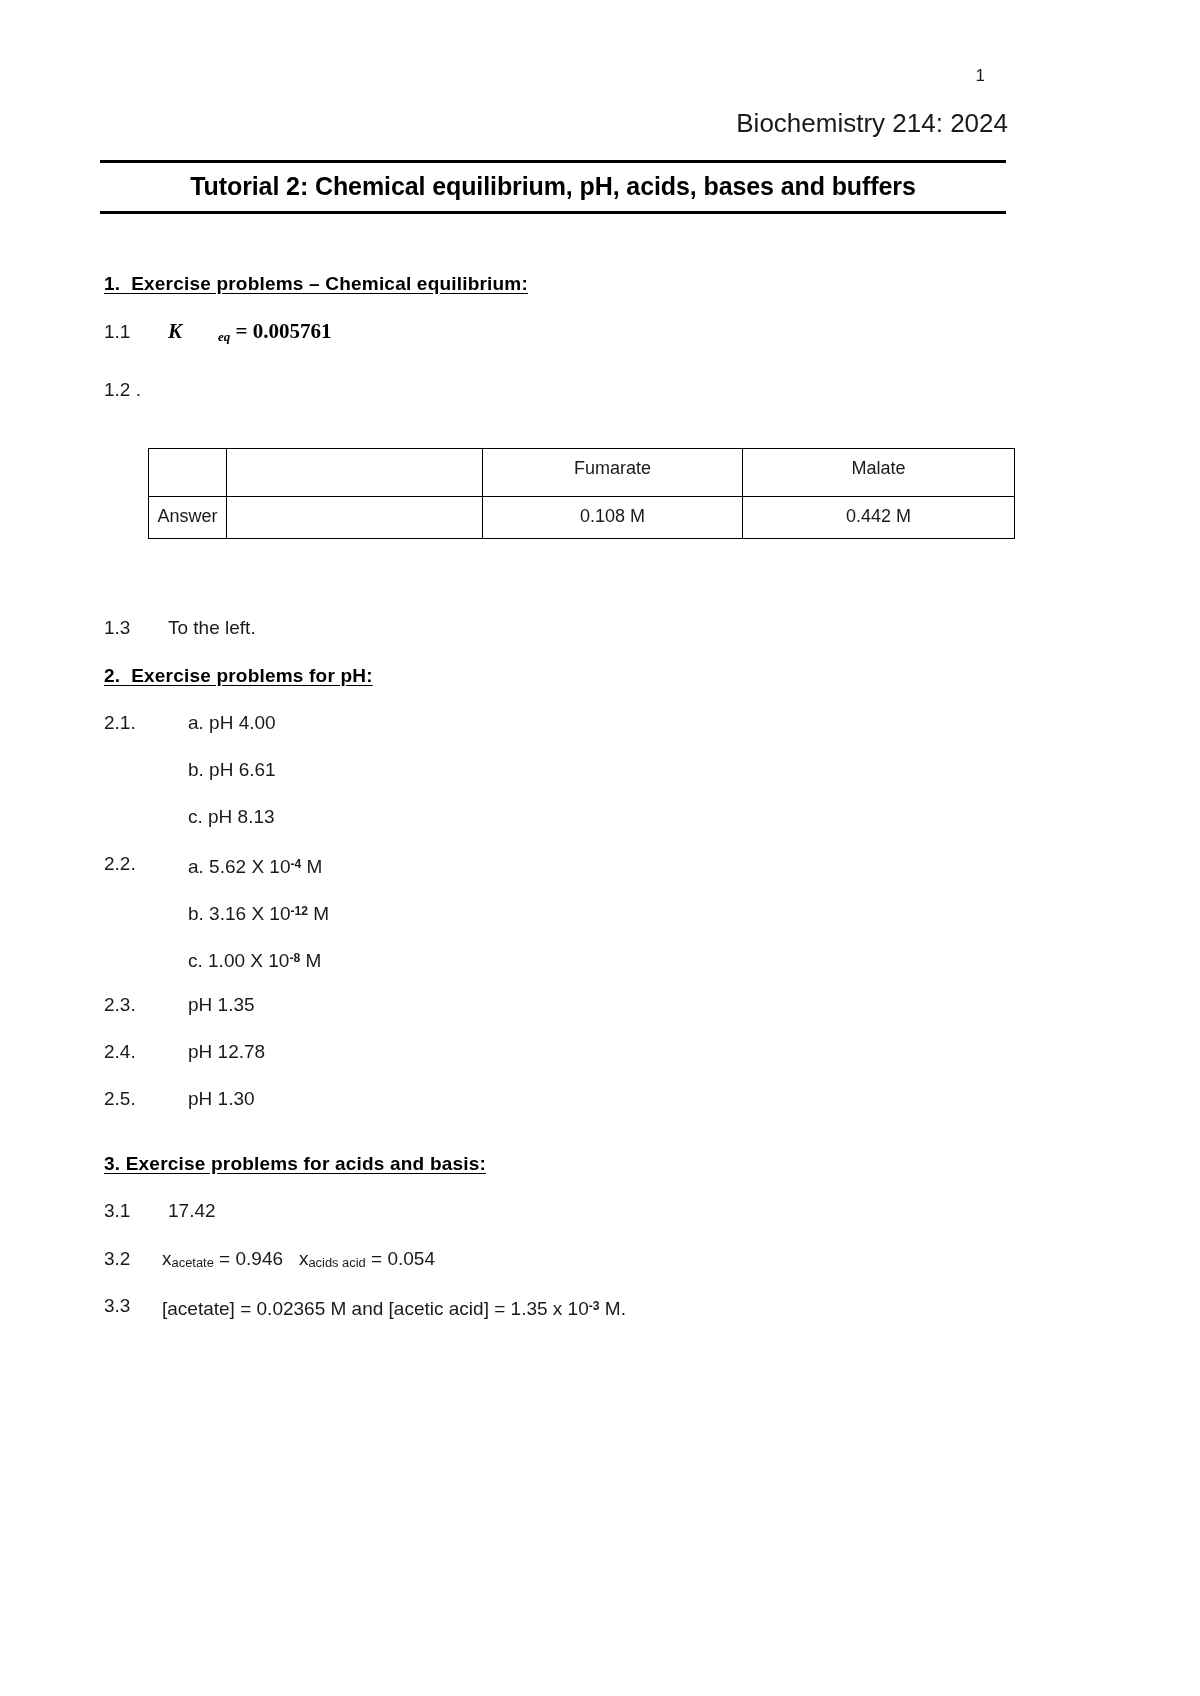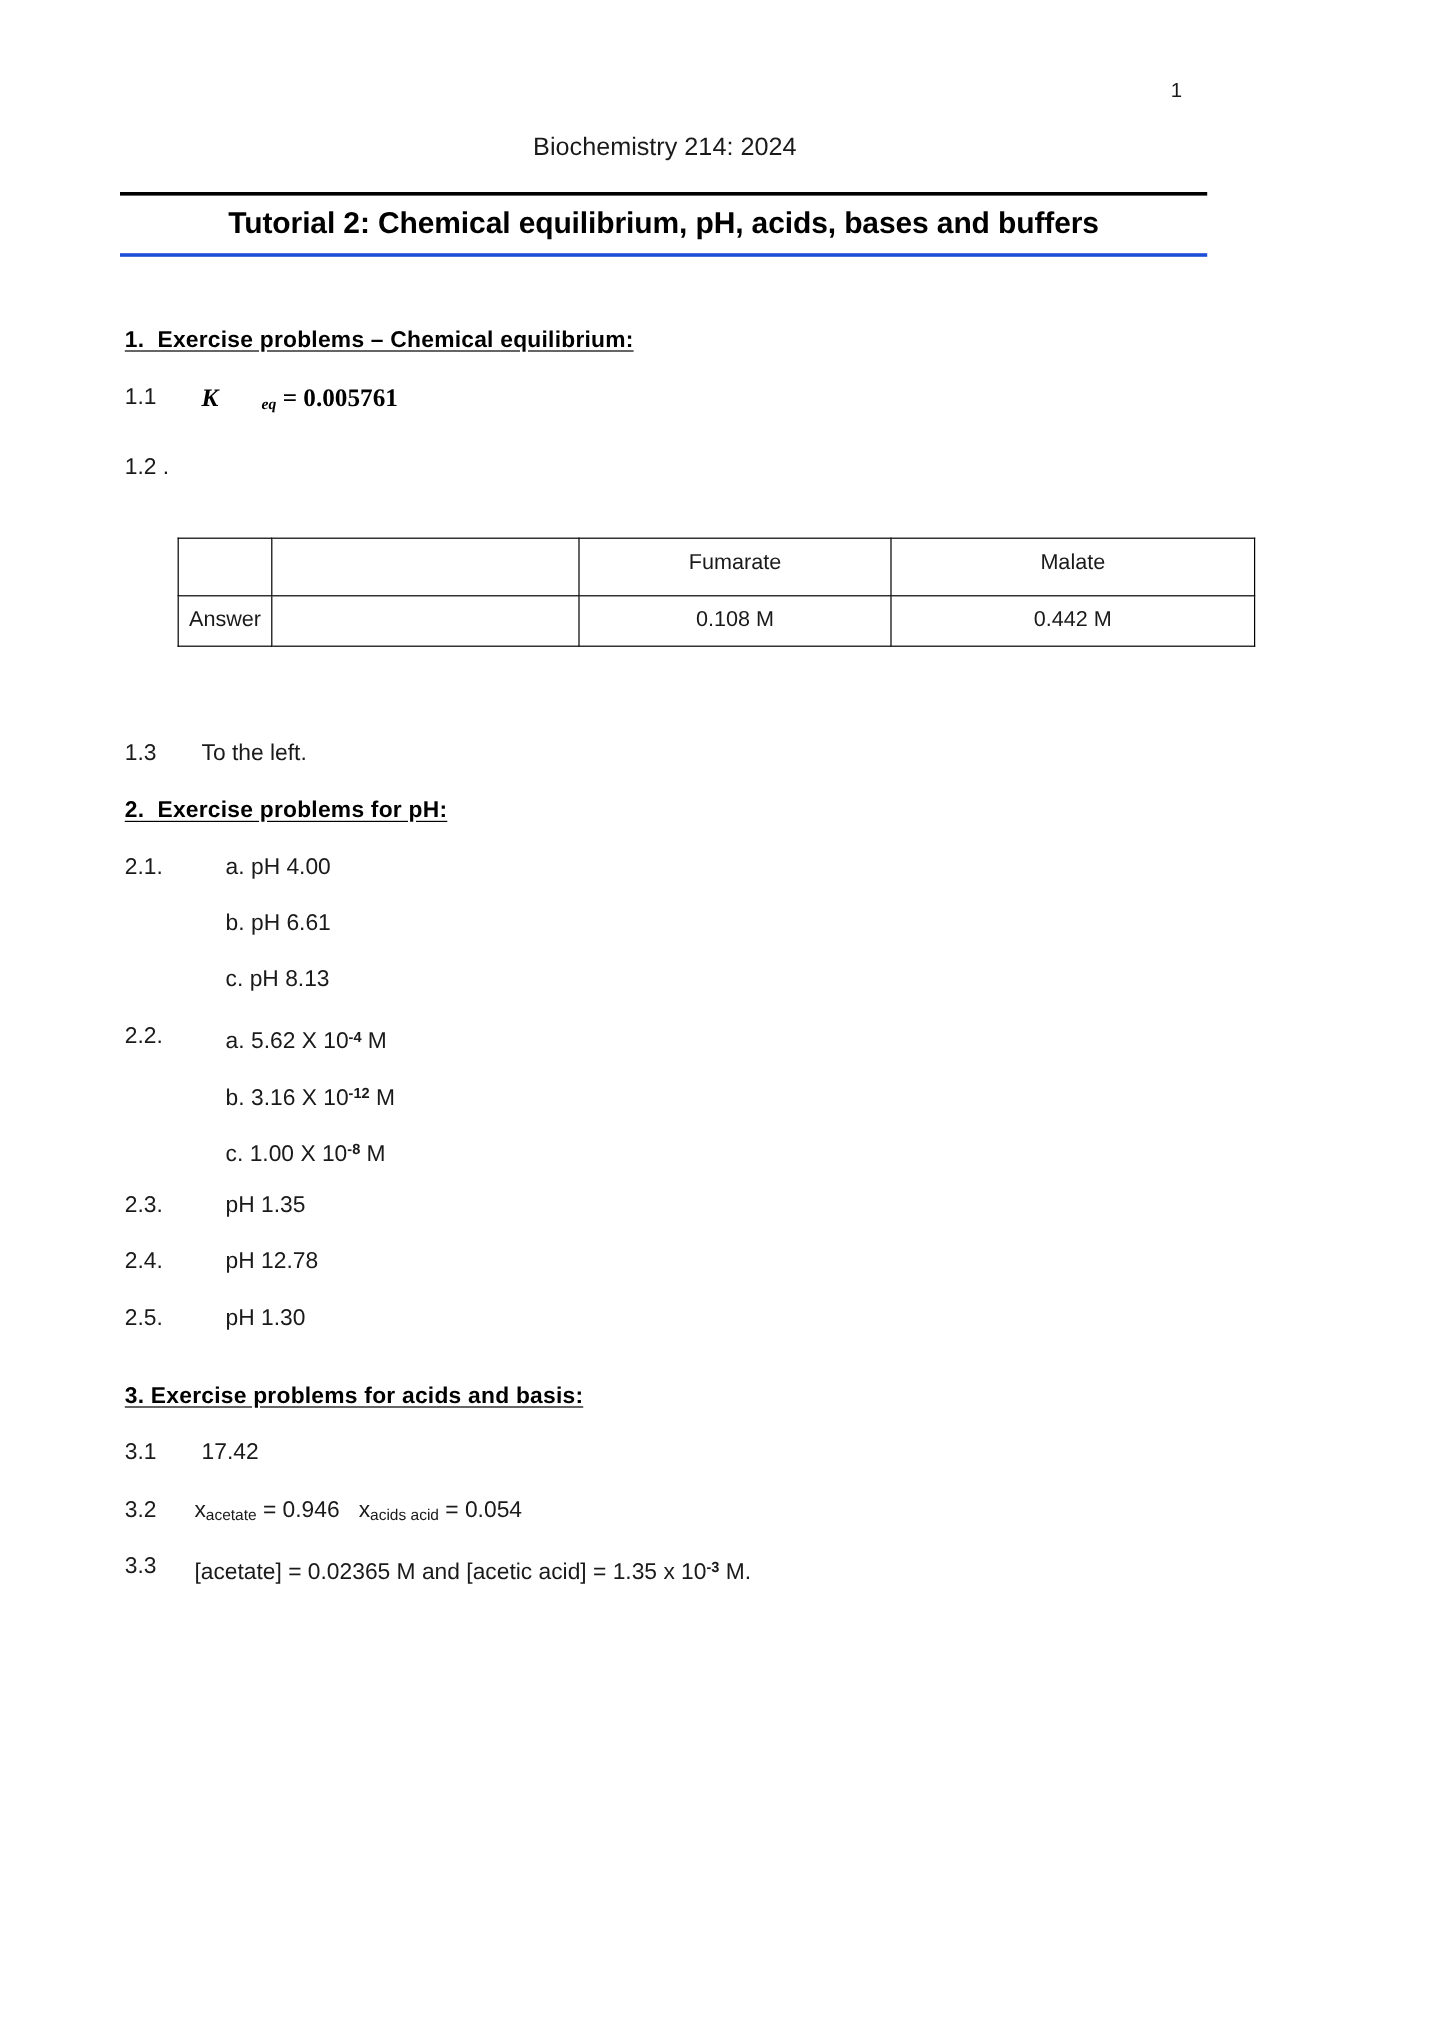--- a/index.html
+++ b/index.html
@@ -30,32 +30,32 @@
     text-align: right;
     font-size: 17px;
     line-height: 20px;
     color: #1a1a1a;
   }
   .course-line {
     position: absolute;
     top: 110px;
     left: 100px;
     width: 908px;
-    text-align: center;
-    font-size: 21px;
+    text-align: right;
+    font-size: 26px;
     line-height: 26px;
     color: #1a1a1a;
   }
   .title-band {
     position: absolute;
     top: 160px;
     left: 100px;
     width: 906px;
     border-top: 3px solid #000;
-    border-bottom: 3px solid #1d4ed8;
+    border-bottom: 3px solid #000000;
     padding: 8px 0 10px 0;
     box-sizing: border-box;
   }
   .doc-title {
     text-align: center;
     font-size: 25px;
     font-weight: bold;
     line-height: 30px;
     letter-spacing: -0.1px;
     color: #000;
@@ -130,21 +130,21 @@
     color: #1a1a1a;
     text-align: center;
     vertical-align: top;
     padding: 8px 4px 0 4px;
     height: 42px;
     box-sizing: border-box;
   }
   .answer-table .c0 { width: 78px; }
   .answer-table .c1 { width: 256px; }
   .answer-table .c2 { width: 260px; }
-  .answer-table .c3 { width: 303px; }
+  .answer-table .c3 { width: 272px; }
   .answer-table tr.head td { height: 48px; }
   .answer-table tr.body td { height: 42px; }
 </style>
 </head>
 <body>
 
 <div class="page">
 
   <div class="page-number">1</div>
 

